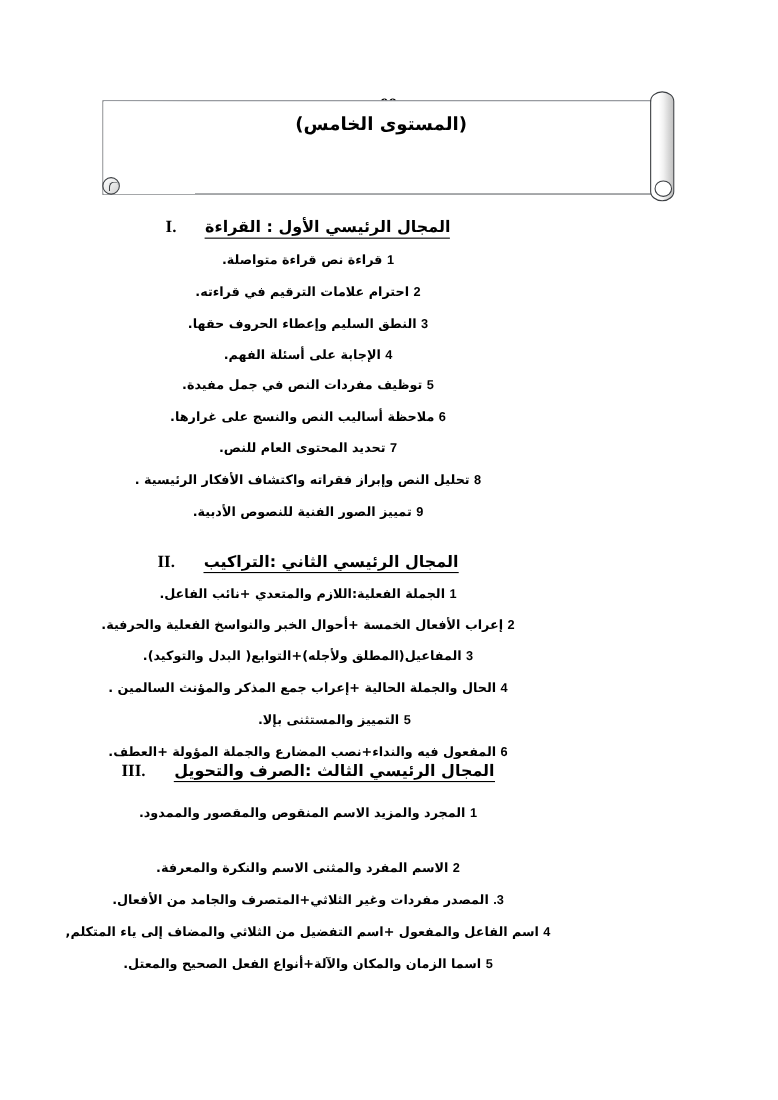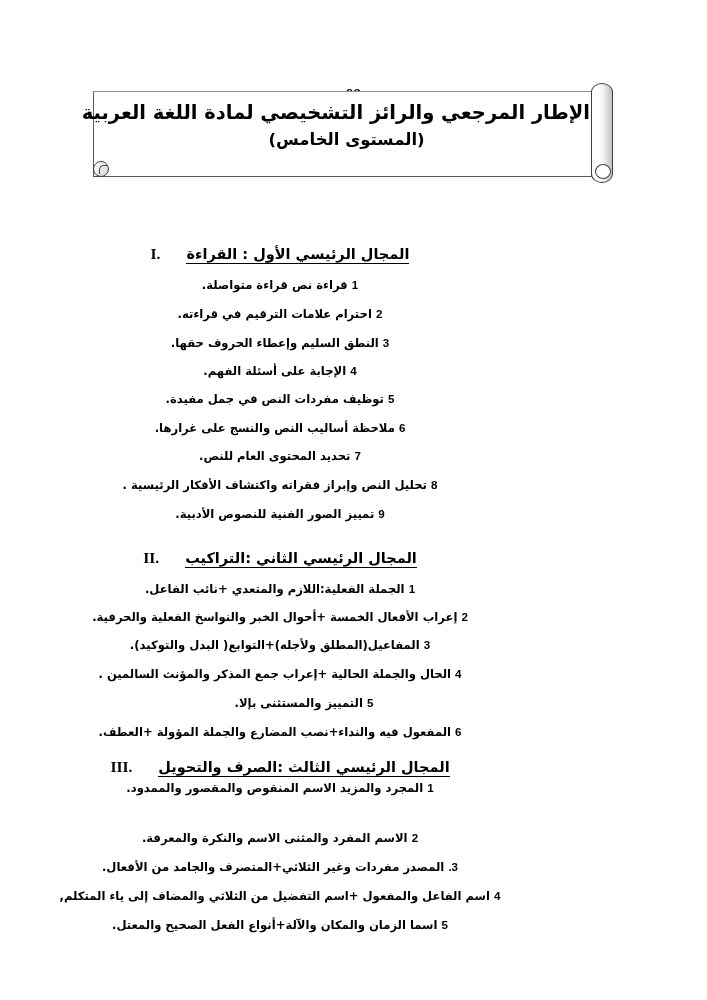--- a/index.html
+++ b/index.html
@@ -202,37 +202,36 @@
     line-height: 1.0;
   }
   .item .num {
     font-family: "Liberation Sans", "DejaVu Sans", sans-serif;
     font-weight: bold;
     direction: ltr;
     unicode-bidi: isolate;
   }
 
   
-  .row { position: absolute; left: 0; width: 560px; margin-top: 48px; }
+  .row { position: absolute; left: 0; width: 560px; }
 </style>
 </head>
 <body>
 
 <div class="page">
 
   <div class="page-number-wrap">
     <span class="page-number">98</span>
   </div>
 
   <div class="title-banner">
     <div class="banner-paper"></div>
     <div class="banner-curl"></div>
     <div class="banner-roll"></div>
     <div class="banner-text">
-      <div class="banner-line1">الإطار المرجعي والرائز التشخيصي لمادة اللغة العربية</div>
       <div class="banner-line2">(المستوى الخامس)</div>
     </div>
   </div>
 
   <div class="content" id="content">
       <div class="row section-heading" style="top: 8px;"><span class="heading-inner"><span class="heading-text">المجال الرئيسي الأول : القراءة</span><span class="heading-gap"></span><span class="roman">I.</span></span></div>
       <div class="row item" style="top: 41px;"><span class="num">1</span>&nbsp;<span>قراءة نص قراءة متواصلة.</span></div>
       <div class="row item" style="top: 70px;"><span class="num">2</span>&nbsp;<span>احترام علامات الترقيم في قراءته.</span></div>
       <div class="row item" style="top: 99px;"><span class="num">3</span>&nbsp;<span>النطق السليم وإعطاء الحروف حقها.</span></div>
       <div class="row item" style="top: 127px;"><span class="num">4</span>&nbsp;<span>الإجابة على أسئلة الفهم.</span></div>
@@ -241,21 +240,21 @@
       <div class="row item" style="top: 212px;"><span class="num">7</span>&nbsp;<span>تحديد المحتوى العام للنص.</span></div>
       <div class="row item" style="top: 241px;"><span class="num">8</span>&nbsp;<span>تحليل النص وإبراز فقراته واكتشاف الأفكار الرئيسية .</span></div>
       <div class="row item" style="top: 270px;"><span class="num">9</span>&nbsp;<span>تمييز الصور الفنية للنصوص الأدبية.</span></div>
       <div class="row section-heading" style="top: 312px;"><span class="heading-inner"><span class="heading-text">المجال الرئيسي الثاني :التراكيب</span><span class="heading-gap"></span><span class="roman">II.</span></span></div>
       <div class="row item" style="top: 345px;"><span class="num">1</span>&nbsp;<span>الجملة الفعلية:اللازم والمتعدي +نائب الفاعل.</span></div>
       <div class="row item" style="top: 373px;"><span class="num">2</span>&nbsp;<span>إعراب الأفعال الخمسة +أحوال الخبر والنواسخ الفعلية والحرفية.</span></div>
       <div class="row item" style="top: 401px;"><span class="num">3</span>&nbsp;<span>المفاعيل(المطلق ولأجله)+التوابع( البدل والتوكيد).</span></div>
       <div class="row item" style="top: 430px;"><span class="num">4</span>&nbsp;<span>الحال والجملة الحالية +إعراب جمع المذكر والمؤنث السالمين .</span></div>
       <div class="row item" style="top: 459px; padding-left: 24px;"><span class="num">5</span>&nbsp;<span>التمييز والمستثنى بإلا.</span></div>
       <div class="row item" style="top: 488px;"><span class="num">6</span>&nbsp;<span>المفعول فيه والنداء+نصب المضارع والجملة المؤولة +العطف.</span></div>
-      <div class="row section-heading" style="top: 521px; text-align: center;"><span class="heading-inner"><span class="heading-text">المجال الرئيسي الثالث :الصرف والتحويل</span><span class="heading-gap"></span><span class="roman">III.</span></span></div>
+      <div class="row section-heading" style="top: 502px; text-align: center;"><span class="heading-inner"><span class="heading-text">المجال الرئيسي الثالث :الصرف والتحويل</span><span class="heading-gap"></span><span class="roman">III.</span></span></div>
       <div class="row item" style="top: 544px;"><span class="num">1</span>&nbsp;<span>المجرد والمزيد الاسم المنقوص والمقصور والممدود.</span></div>
       <div class="row item" style="top: 594px;"><span class="num">2</span>&nbsp;<span>الاسم المفرد والمثنى الاسم والنكرة والمعرفة.</span></div>
       <div class="row item" style="top: 623px;"><span class="num">.3</span>&nbsp;<span>المصدر مفردات وغير الثلاثي+المتصرف والجامد من الأفعال.</span></div>
       <div class="row item" style="top: 652px;"><span class="num">4</span>&nbsp;<span>اسم الفاعل والمفعول +اسم التفضيل من الثلاثي والمضاف إلى ياء المتكلم,</span></div>
       <div class="row item" style="top: 681px;"><span class="num">5</span>&nbsp;<span>اسما الزمان والمكان والآلة+أنواع الفعل الصحيح والمعتل.</span></div>
     </div>
 
 </div>
 
 </body></html>

